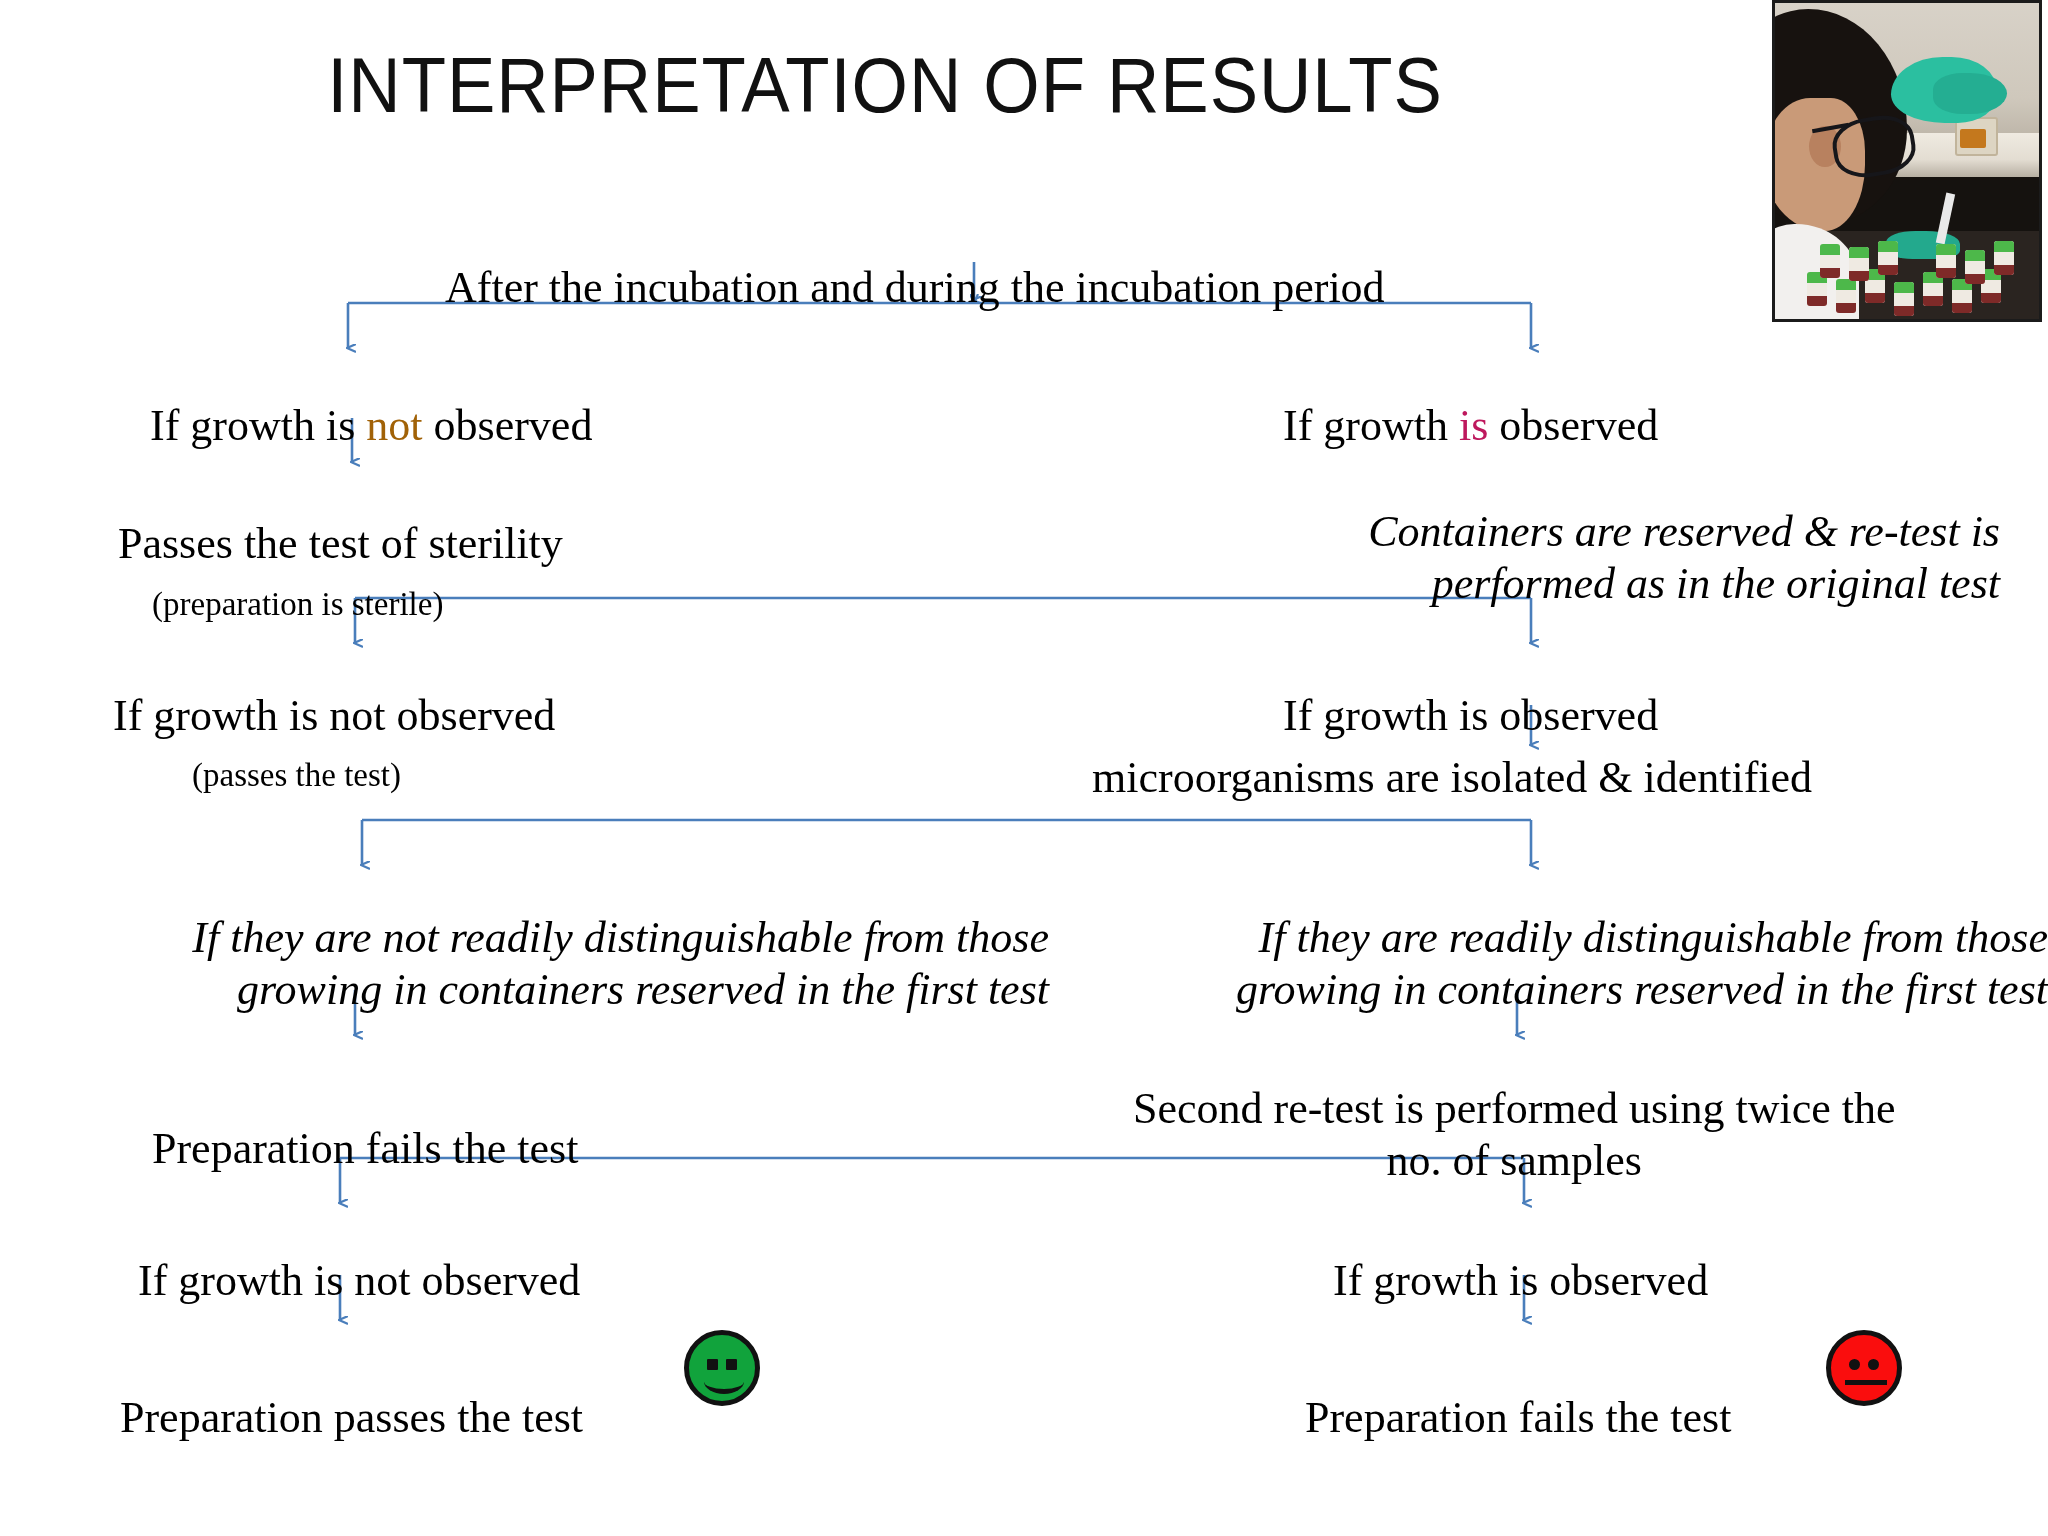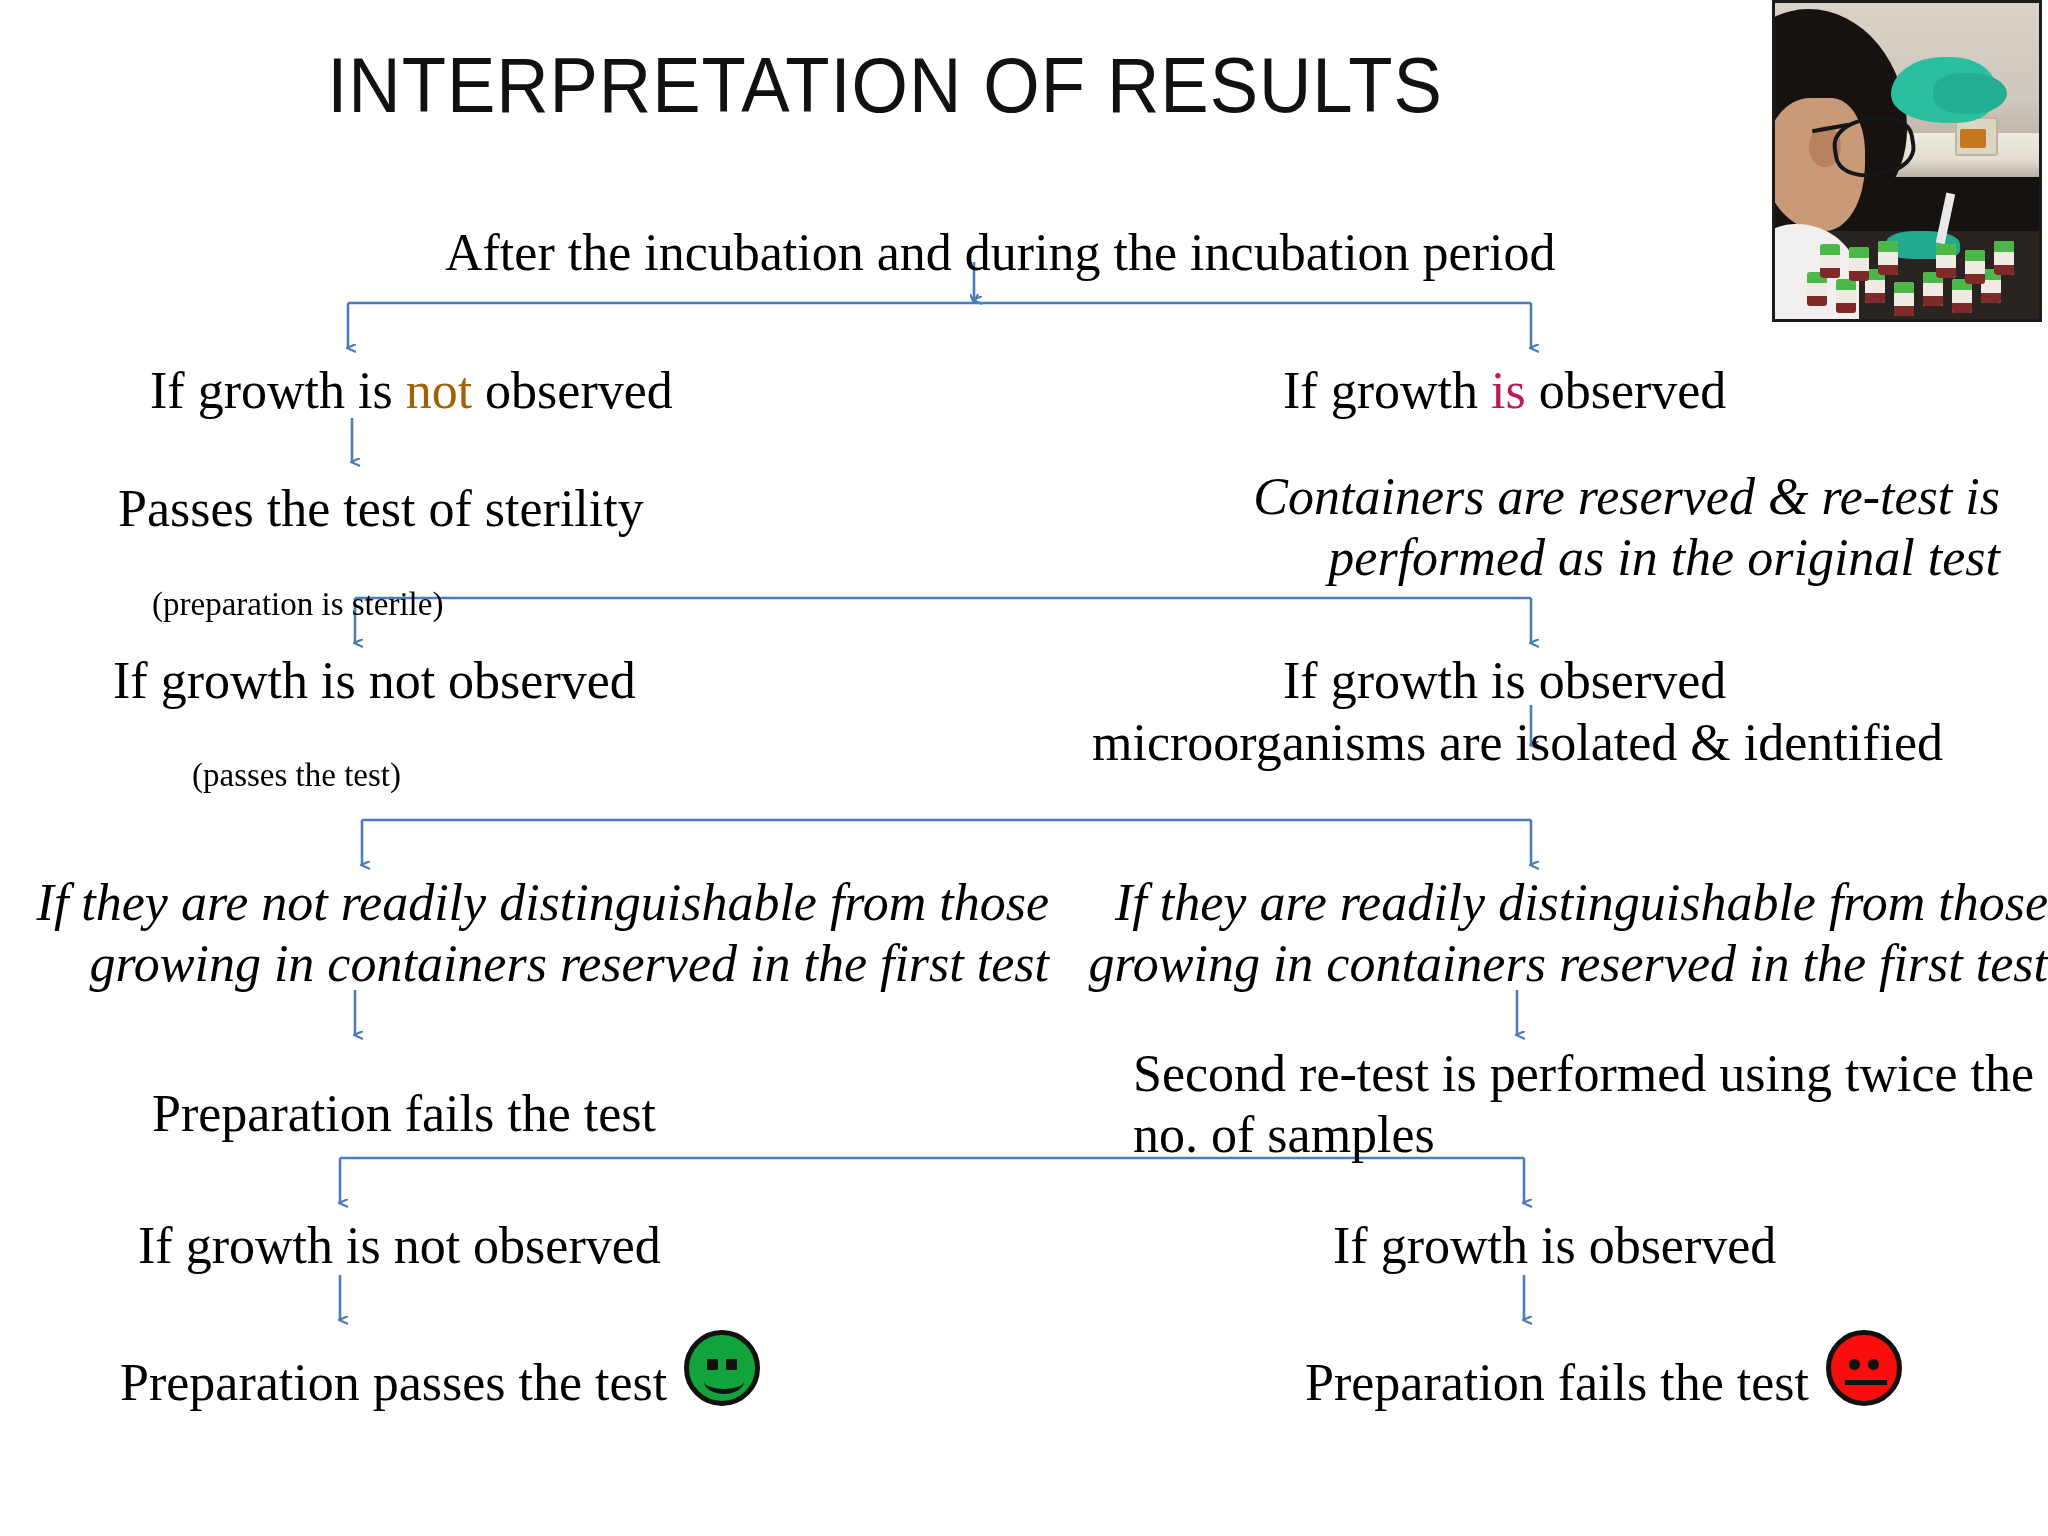--- a/index.html
+++ b/index.html
@@ -157,21 +157,21 @@
   }
 
   
   .node {
     position: absolute;
     font-size: 38px;
     line-height: 1.18;
     color: #000;
     white-space: pre-line;
   }
-  .node.big { font-size: 52px; }
+  .node.big { font-size: 44px; margin-top: 40px; }
   .node.sub { font-size: 33px; margin-top: 44px; }
   .node.center { text-align: right; font-style: italic; }
 
   .accent-green { color: #a16207; }
   .accent-red { color: #be185d; }
 
   
   #connectors {
     position: absolute;
     left: 0; top: 0;
@@ -380,21 +380,21 @@
 <div class="node big" style="left:1092px; top:712px;">microorganisms are isolated &amp; identified</div>
 
 <div class="node big center" style="left:14px; top:872px; width:1035px;">If they are not readily distinguishable from those
 growing in containers reserved in the first test</div>
 
 <div class="node big center" style="left:1086px; top:872px; width:962px;">If they are readily distinguishable from those
 growing in containers reserved in the first test</div>
 
 <div class="node big" style="left:152px; top:1083px;">Preparation fails the test</div>
 
-<div class="node big" style="left:1133px; top:1043px;">Second re-test is performed using twice the
+<div class="node big" style="left:1133px; top:1043px;text-align:center;">Second re-test is performed using twice the
 no. of samples</div>
 
 <div class="node big" style="left:138px; top:1215px;">If growth is not observed</div>
 
 <div class="node big" style="left:1333px; top:1215px;">If growth is observed</div>
 
 <div class="node big" style="left:120px; top:1352px;">Preparation passes the test</div>
 <div class="face green" style="left:684px; top:1330px;">
   <span class="eye l"></span>
   <span class="eye r"></span>

